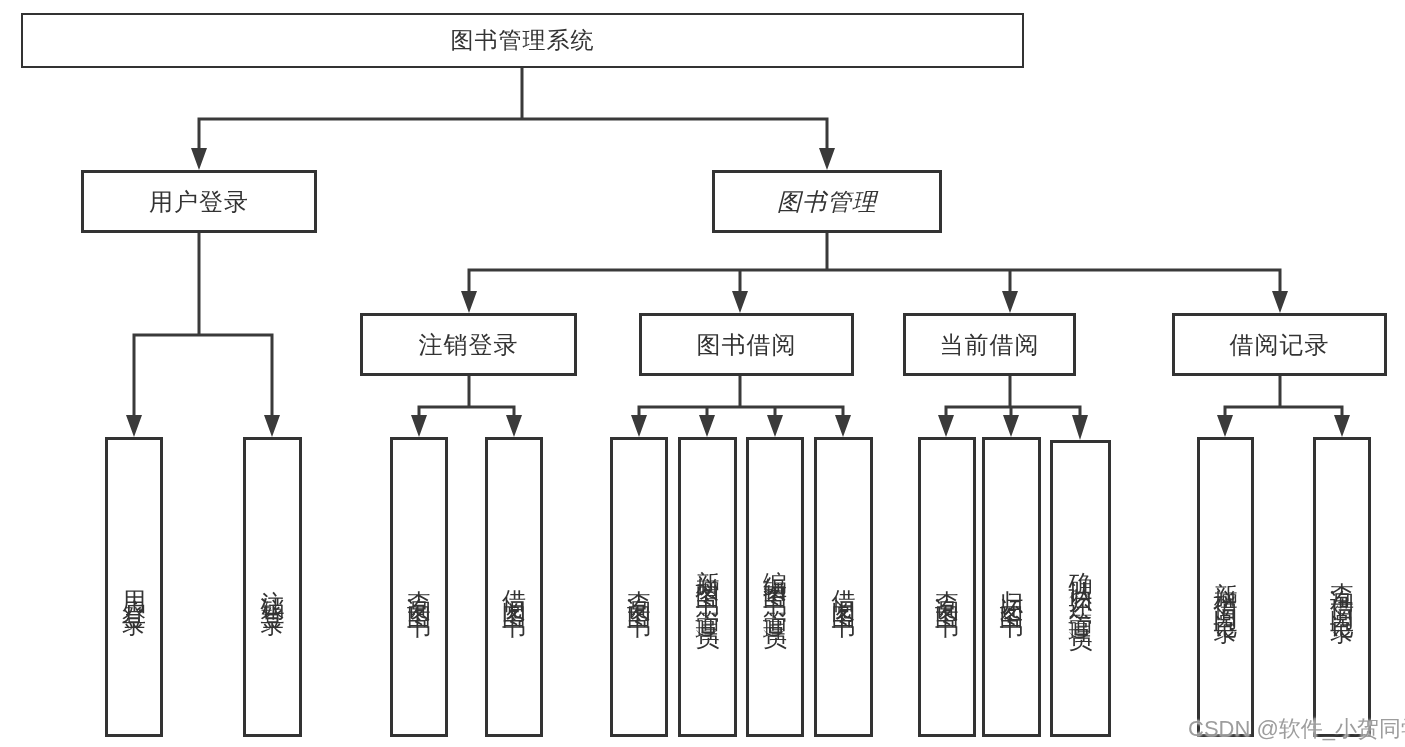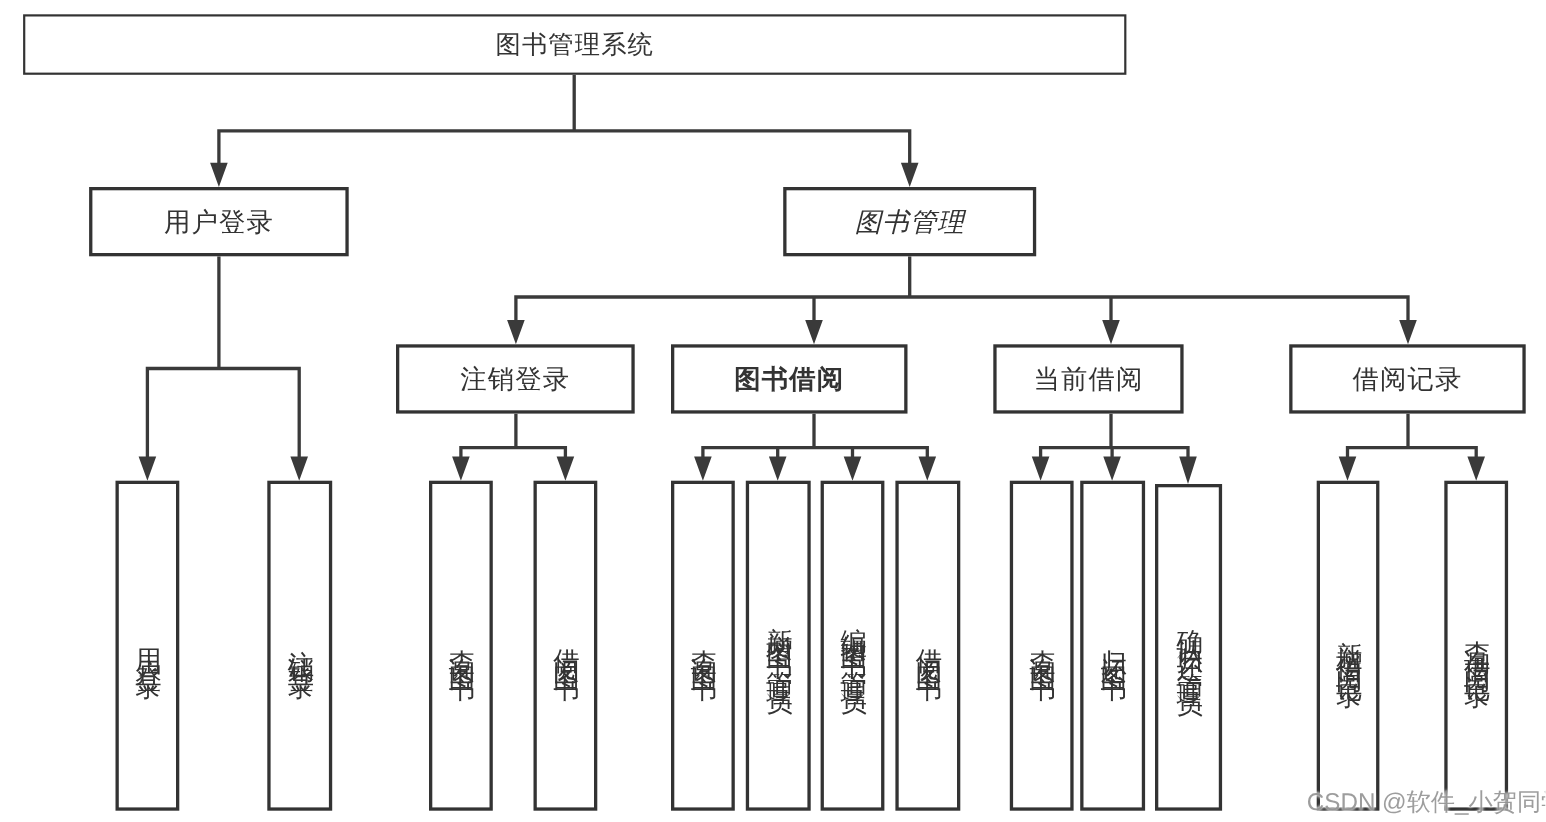--- a/index.html
+++ b/index.html
@@ -129,21 +129,21 @@
   <div class="box" style="left:81px; top:170px; width:236px; height:63px;">
     <span class="hlabel">用户登录</span>
   </div>
   <div class="box" style="left:712px; top:170px; width:230px; height:63px;font-style:italic;">
     <span class="hlabel">图书管理</span>
   </div>
 
   <div class="box" style="left:360px; top:313px; width:217px; height:63px;">
     <span class="hlabel">注销登录</span>
   </div>
-  <div class="box" style="left:610px; top:313px; width:215px; height:63px;font-weight:bold;">
+  <div class="box" style="left:639px; top:313px; width:215px; height:63px;">
     <span class="hlabel">图书借阅</span>
   </div>
   <div class="box" style="left:903px; top:313px; width:173px; height:63px;">
     <span class="hlabel">当前借阅</span>
   </div>
   <div class="box" style="left:1172px; top:313px; width:215px; height:63px;">
     <span class="hlabel">借阅记录</span>
   </div>
 
   <div class="box" style="left:105px; top:437px; width:58px; height:300px;">

